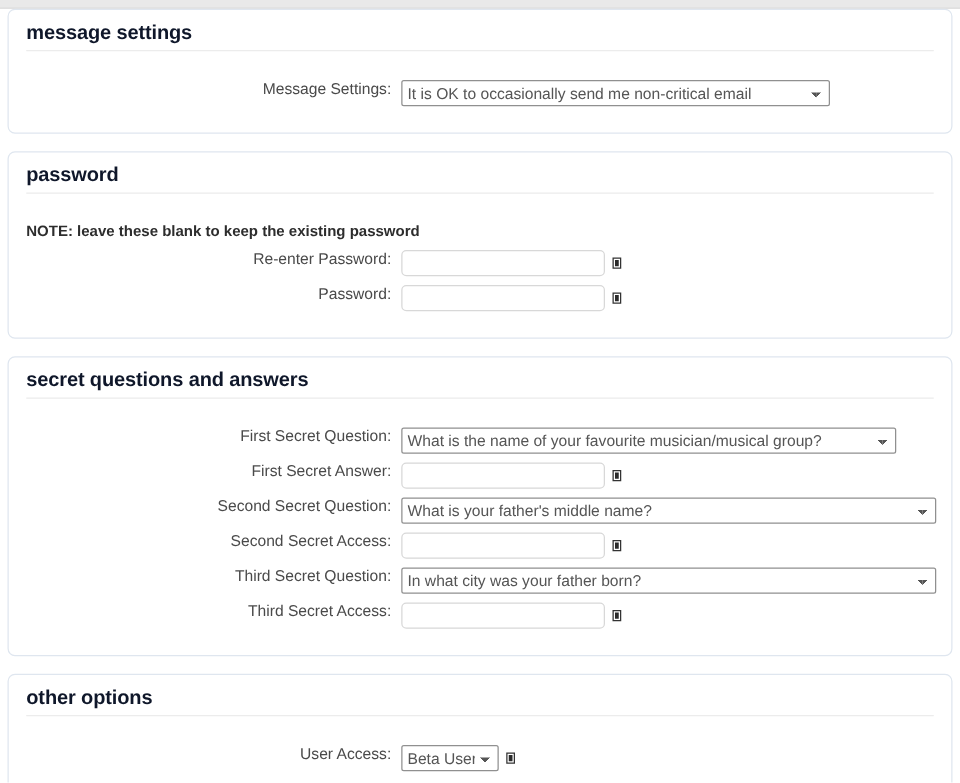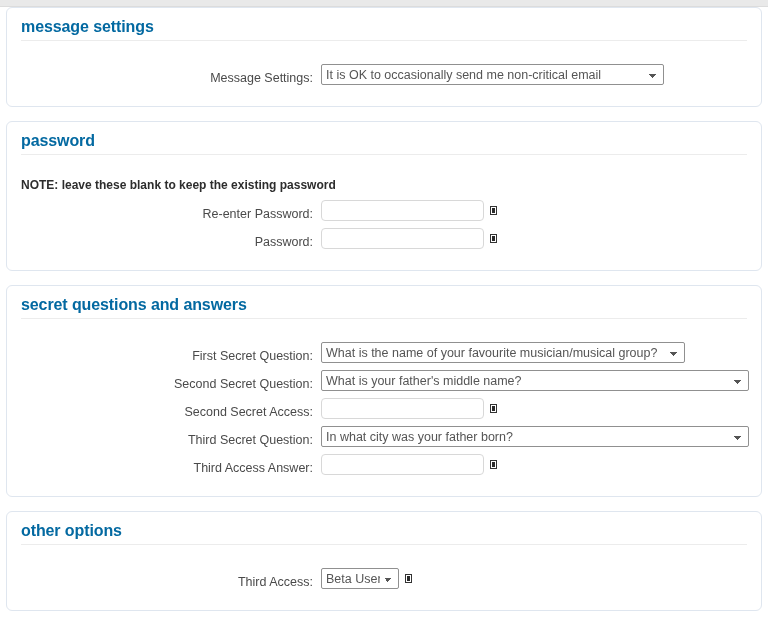--- a/index.html
+++ b/index.html
@@ -27,37 +27,37 @@
   }
   .panel {
     background: #ffffff;
     border: 1px solid #dfe6ef;
     border-radius: 6px;
     box-sizing: border-box;
     margin-bottom: 14px;
     padding: 10px 14px 14px 14px;
   }
   .panel-legend {
-    color: #0369a1;
+    color: #0f172a;
     font-size: 16px;
     font-weight: bold;
     letter-spacing: -0.1px;
     padding-bottom: 4px;
     border-bottom: 1px solid #ececec;
     margin-bottom: 23px;
   }
   .panel-note {
     font-size: 12px;
     font-weight: bold;
     color: #2d2d2d;
     margin: 6px 0 8px 0;
   }
   .form-row {
     display: flex;
-    align-items: flex-end;
+    align-items: flex-start;
     margin: 7px 0;
   }
   .form-label {
     width: 300px;
     min-width: 300px;
     text-align: right;
     padding-right: 8px;
     box-sizing: border-box;
     font-size: 12.5px;
     color: #4a4a4a;
@@ -83,21 +83,21 @@
     background-image:
       linear-gradient(45deg, transparent 50%, #555 50%),
       linear-gradient(135deg, #555 50%, transparent 50%);
     background-position:
       calc(100% - 10px) calc(50% + 1px),
       calc(100% - 6px) calc(50% + 1px);
     background-size: 4px 4px, 4px 4px;
     background-repeat: no-repeat;
   }
   select.w-msg   { width: 343px; }
-  select.w-q1    { width: 364px; }
+  select.w-q1    { width: 396px; }
   select.w-q     { width: 428px; }
   select.w-beta  { width: 78px; }
 
   input.ctl-text {
     font-family: "Liberation Sans", sans-serif;
     font-size: 12.5px;
     color: #555555;
     background: #ffffff;
     border: 1px solid #d8d8d8;
     border-radius: 4px;
@@ -205,50 +205,57 @@
       </div>
       <div class="panel">
         <div class="panel-legend">secret questions and answers</div>
         <div class="form-row">
           <label class="form-label">First Secret Question:</label>
           <div class="field-area">
             <select class="ctl w-q1"><option>What is the name of your favourite musician/musical group?</option></select>
           </div>
         </div>
         <div class="form-row">
+          <label class="form-label">First Secret Answer:</label>
+          <div class="field-area">
+            <input type="text" class="ctl-text" style="">
+            <span class="req-mark"></span>
+          </div>
+        </div>
+        <div class="form-row">
           <label class="form-label">Second Secret Question:</label>
           <div class="field-area">
             <select class="ctl w-q"><option>What is your father's middle name?</option></select>
           </div>
         </div>
         <div class="form-row">
           <label class="form-label">Second Secret Access:</label>
           <div class="field-area">
             <input type="text" class="ctl-text" style="">
             <span class="req-mark"></span>
           </div>
         </div>
         <div class="form-row">
           <label class="form-label">Third Secret Question:</label>
           <div class="field-area">
             <select class="ctl w-q"><option>In what city was your father born?</option></select>
           </div>
         </div>
         <div class="form-row">
-          <label class="form-label">Third Access Answer:</label>
+          <label class="form-label">Third Secret Access:</label>
           <div class="field-area">
             <input type="text" class="ctl-text" style="">
             <span class="req-mark"></span>
           </div>
         </div>
       </div>
       <div class="panel">
         <div class="panel-legend">other options</div>
         <div class="form-row">
-          <label class="form-label">Third Access:</label>
+          <label class="form-label">User Access:</label>
           <div class="field-area">
             <select class="ctl w-beta"><option>Beta User</option></select>
             <span class="req-mark"></span>
           </div>
         </div>
       </div>
     </div>
 
   <div class="actions-bar">
     <button class="btn btn-reset">

